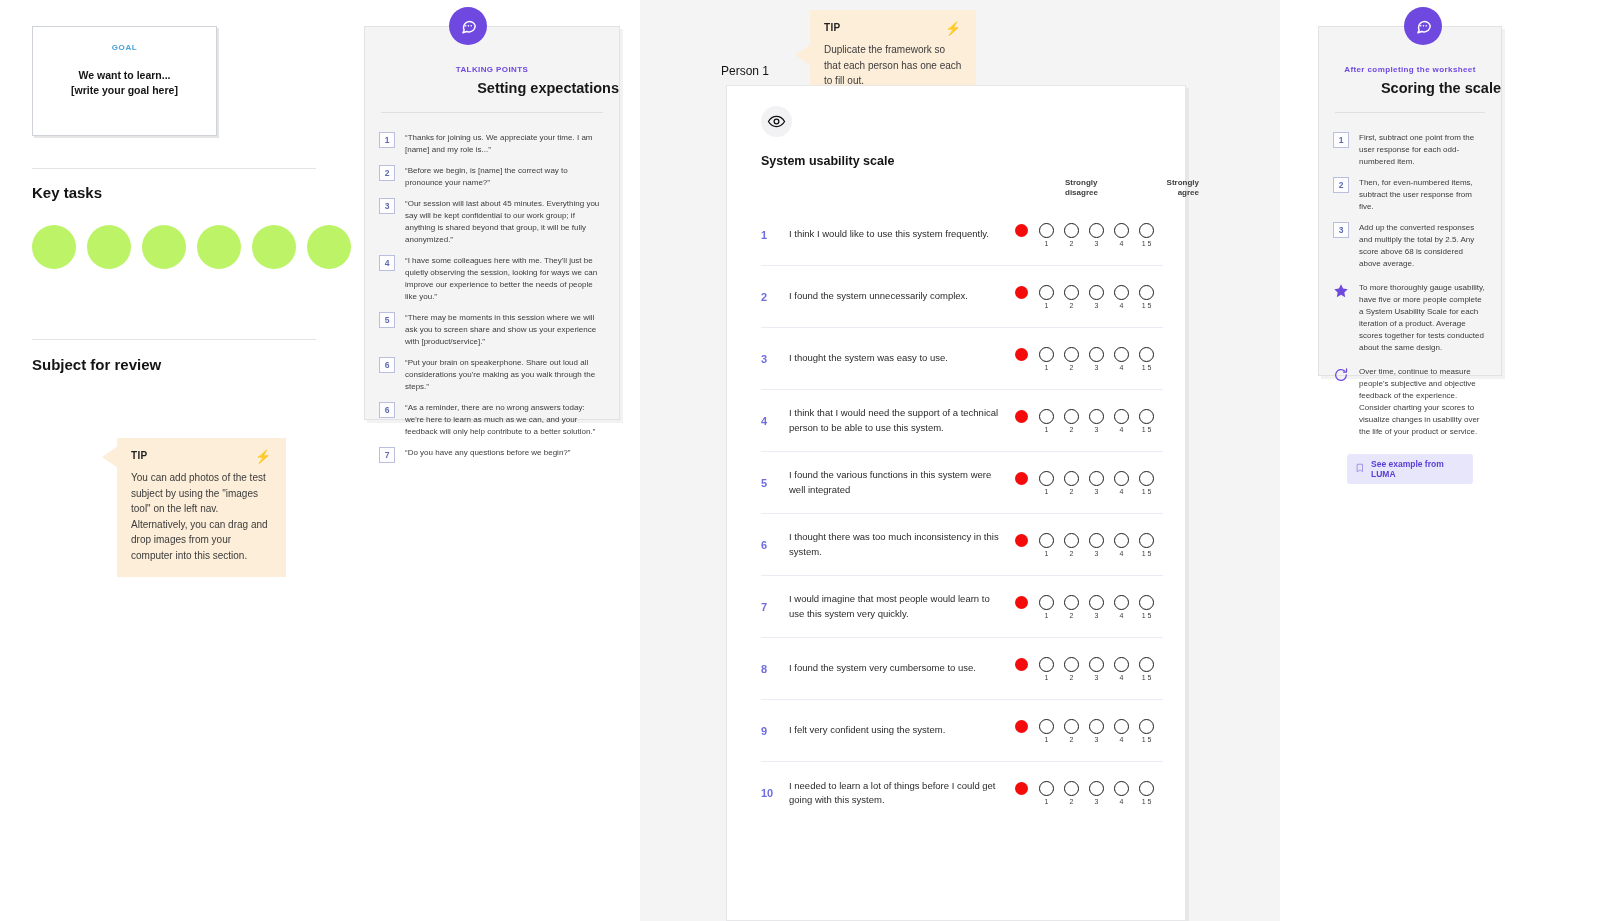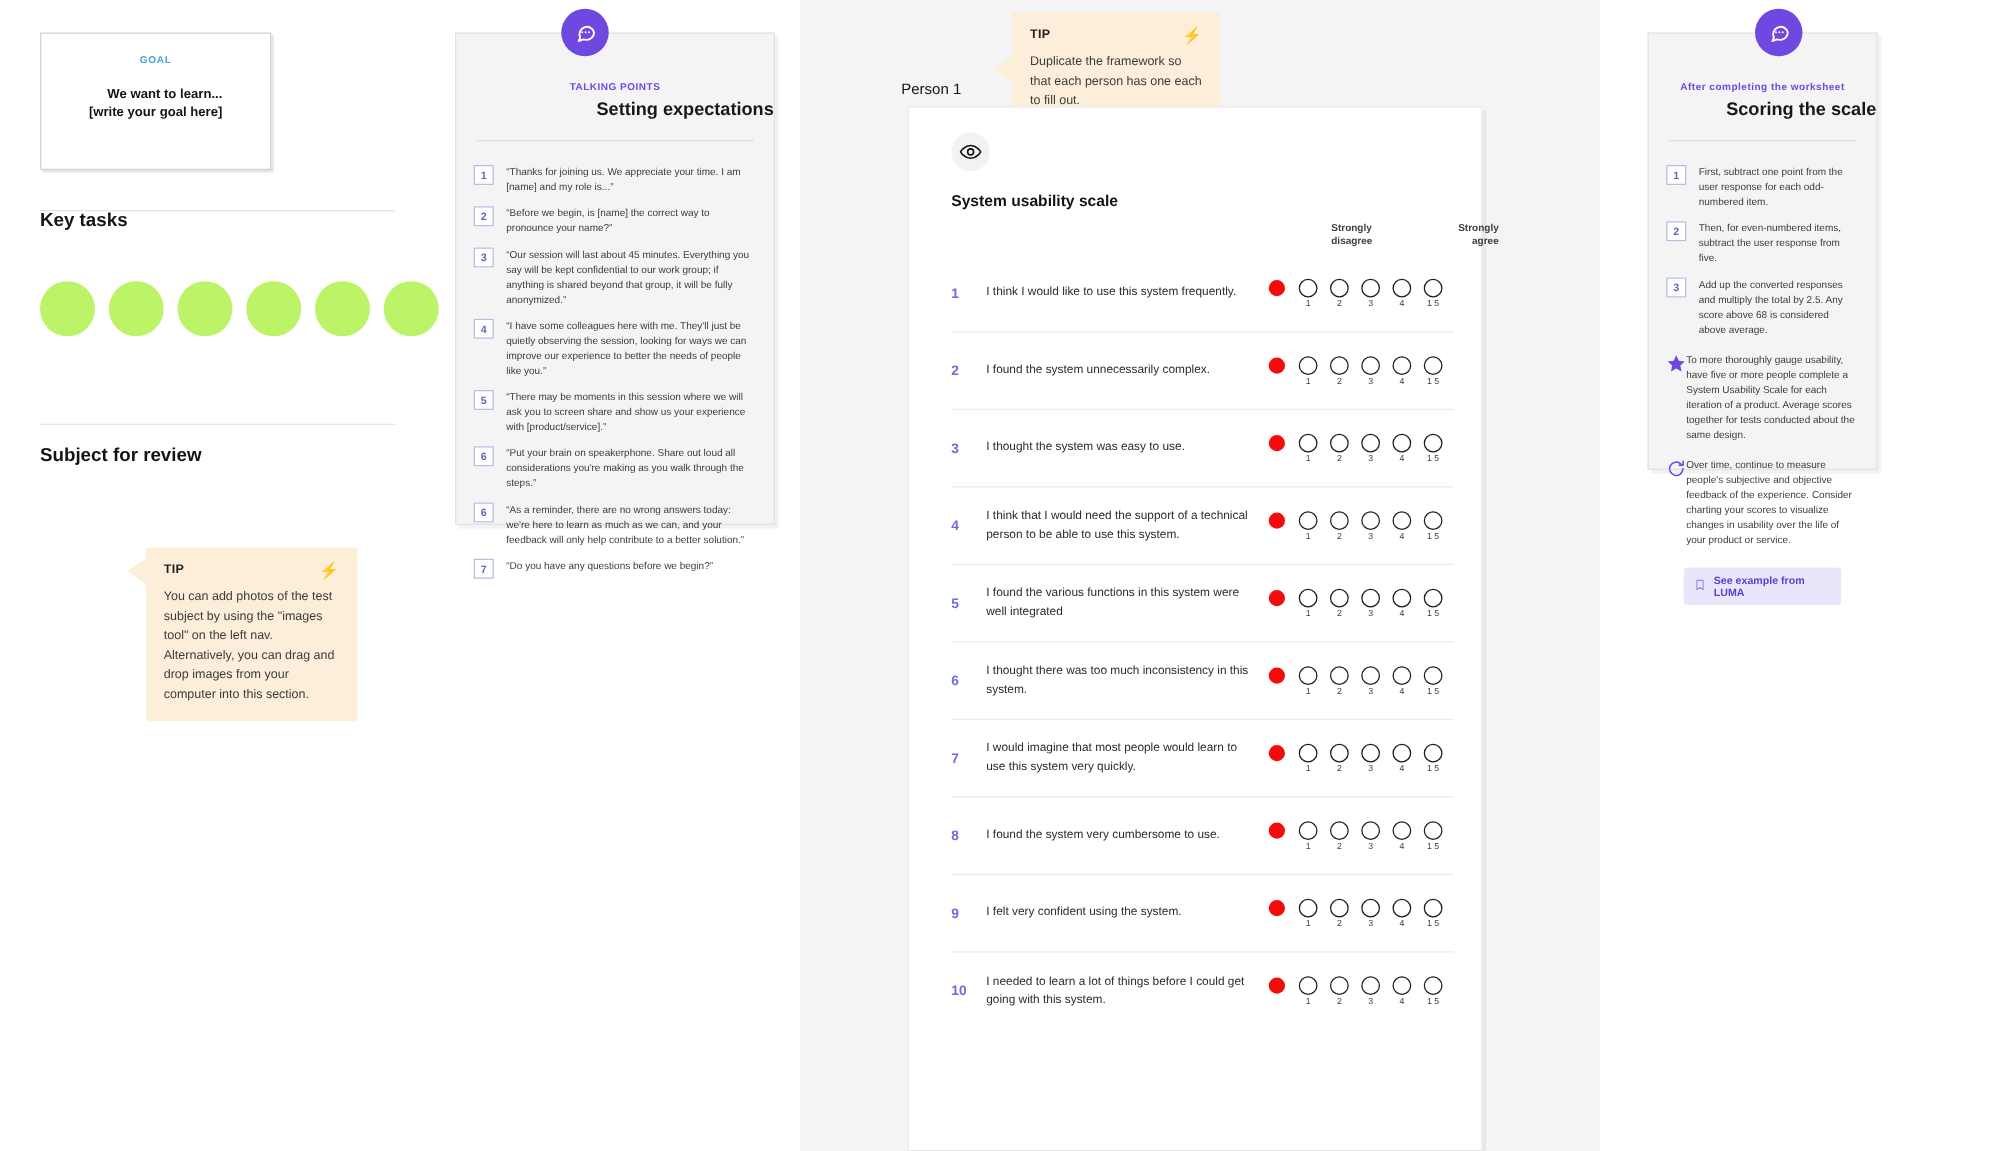--- a/index.html
+++ b/index.html
@@ -24,32 +24,32 @@
     box-shadow: 2px 2px 0 rgba(0,0,0,0.10);
     display: flex; flex-direction: column; align-items: center;
     padding-top: 16px;
   }
   .goal-kicker {
     font-size: 8px; font-weight: 700; letter-spacing: .6px;
     color: #4aa3d8; text-transform: uppercase;
   }
   .goal-body {
     margin-top: 16px; font-size: 10.5px; font-weight: 700; color: #141414;
-    text-align: right; line-height: 1.45;
+    text-align: center; line-height: 1.45;
   }
   .goal-body span { display: block; }
 
   .hr { position: absolute; height: 1px; background: #e3e4e6; }
   .hr-1 { left: 32px; top: 168px; width: 284px; }
   .hr-2 { left: 32px; top: 339px; width: 284px; }
 
   .section-title {
     position: absolute; font-size: 15px; font-weight: 700; color: #141414;
   }
-  .title-key-tasks { left: 32px; top: 168px; }
+  .title-key-tasks { left: 32px; top: 184px; }
   .title-subject   { left: 32px; top: 356px; text-align: center; }
 
   .task-dots {
     position: absolute; left: 32px; top: 225px;
     display: flex; gap: 11px;
   }
   .task-dot {
     width: 44px; height: 44px; border-radius: 50%; background: #bdf367;
   }
 
@@ -122,21 +122,21 @@
     font-size: 8.5px; font-weight: 700; color: #5d6ab0;
   }
   .step-text { font-size: 8px; line-height: 1.5; color: #3c3c3c; }
 
   .tp-card { left: 364px; top: 26px; width: 256px; height: 394px; }
   .tp-bubble { left: 449px; top: 7px; }
 
   .score-card { left: 1318px; top: 26px; width: 184px; height: 350px; }
   .score-bubble { left: 1404px; top: 7px; }
 
-  .icon-row { display: flex; margin-top: 12px; align-items: flex-start; }
+  .icon-row { display: flex; gap: 10px; margin-top: 12px; align-items: flex-start; }
   .icon-slot {
     flex: 0 0 auto; width: 16px; display: flex; justify-content: center;
     padding-top: 1px;
   }
 
   .luma-btn {
     margin: 16px 14px 0 14px; background: #e8e6fb;
     border-radius: 3px; padding: 5px 8px;
     display: inline-flex; align-items: center; gap: 6px;
     font-size: 8.5px; font-weight: 700; color: #5b3fd6;

